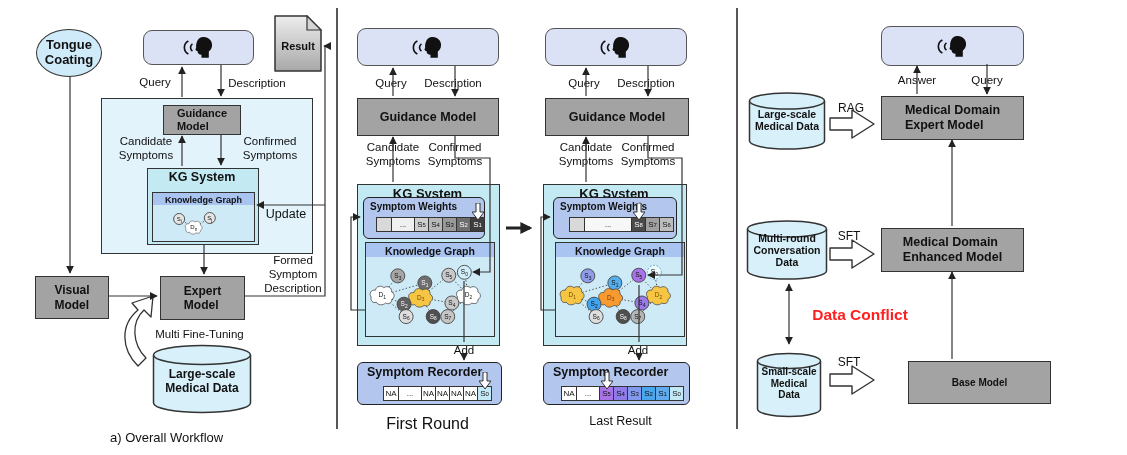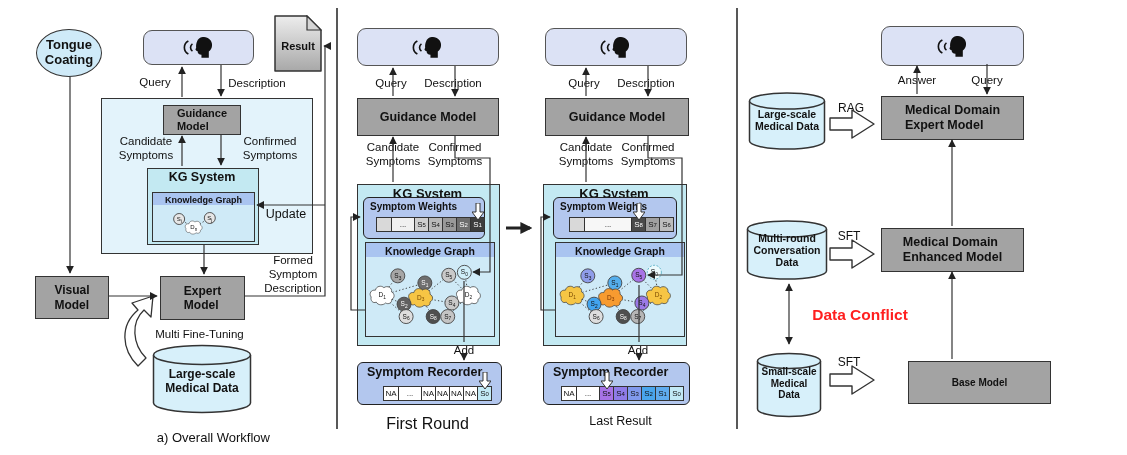--- a/index.html
+++ b/index.html
@@ -11,21 +11,21 @@
   .head-box{position:absolute;background:#dce2f5;border:1.5px solid #555;border-radius:9px;
        display:flex;align-items:center;justify-content:center;}
   .panelA-bg{position:absolute;background:#e3f3fb;border:1.3px solid #333;}
   .kg-system{position:absolute;background:#c3e9f2;border:1.3px solid #333;}
   .kg-header{position:absolute;background:#a9c4f0;border:1.2px solid #333;font-weight:bold;
        text-align:center;display:flex;align-items:center;justify-content:center;}
   .kg-area{position:absolute;background:#cfeaf7;border:1.2px solid #333;border-top:none;}
   .pill{position:absolute;background:#b3c7ee;border:1.5px solid #222;border-radius:6px;}
   .pill-title{position:absolute;font-weight:bold;}
   .lbl{position:absolute;white-space:pre-line;text-align:center;line-height:1.22;}
-  .caption{position:absolute;font-size:13px;text-align:right;}
+  .caption{position:absolute;font-size:13px;text-align:left;}
   .cells{position:absolute;display:flex;}
   .cell{border:1px solid #333;margin-left:-1px;height:13px;display:flex;align-items:center;
         justify-content:center;font-size:8px;position:relative;line-height:1;}
   .cell sub{font-size:6px;line-height:0;}
   .cell-arrow{position:absolute;top:-15px;}
   .ellipse{position:absolute;border:1.5px solid #333;border-radius:50%;background:#cfeaf8;
         display:flex;align-items:center;justify-content:center;font-weight:bold;
         text-align:center;white-space:pre-line;line-height:1.15;}
   .cyl-text{position:absolute;font-weight:bold;text-align:center;white-space:pre-line;line-height:1.15;}
   svg text{font-family:"Liberation Sans",sans-serif;}

